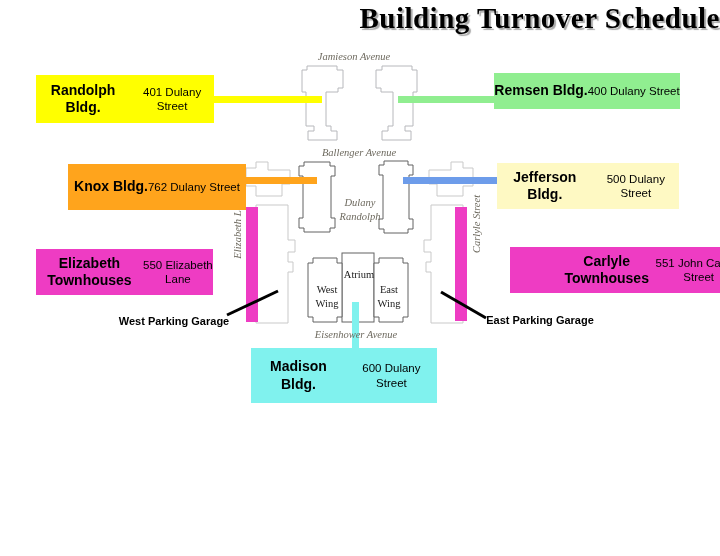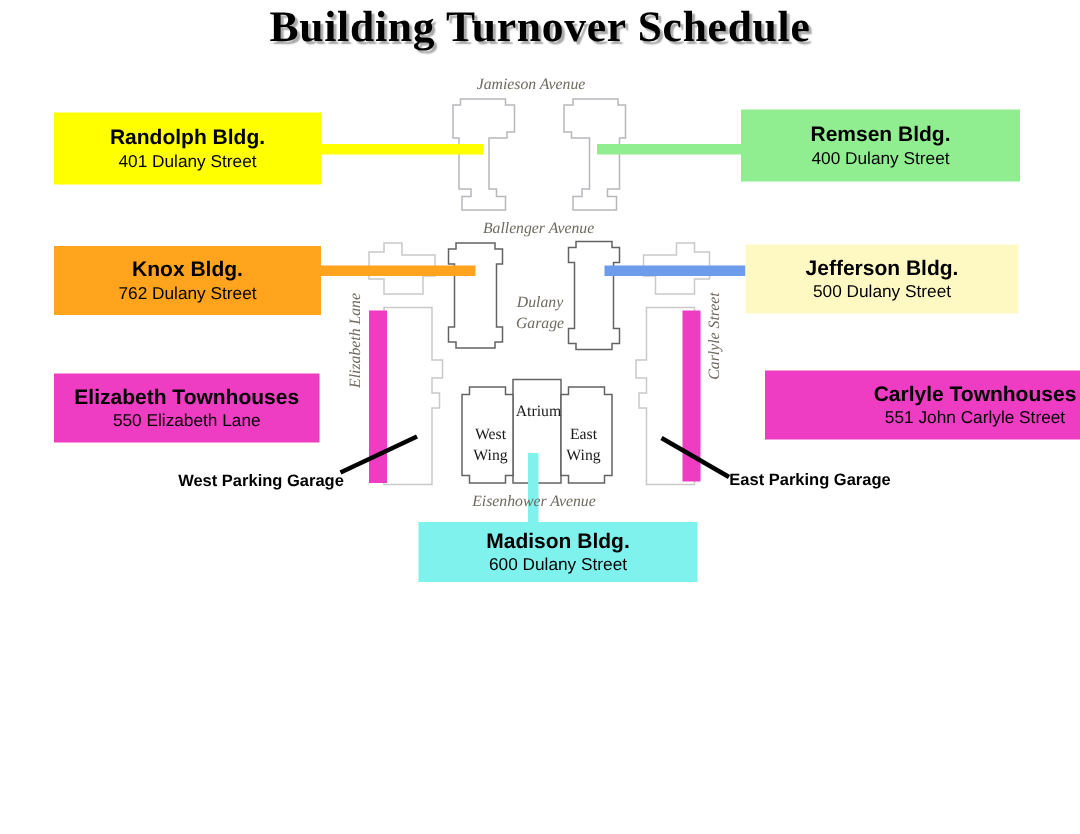--- a/index.html
+++ b/index.html
@@ -1,39 +1,39 @@
 <!DOCTYPE html>
 <html><head>
 <meta charset="utf-8">
 <style>
   html,body{margin:0;padding:0;background:#fff;}
   .slide{
     position:relative;width:720px;height:556px;background:#ffffff;overflow:hidden;
     font-family:"Liberation Sans",sans-serif;color:#000;
   }
   .title{
-    position:absolute;left:0;top:2px;width:720px;text-align:center;margin:0;
+    position:absolute;left:0;top:2px;width:720px;text-align:right;margin:0;
     font-family:"Liberation Serif",serif;font-weight:700;font-size:29px;
     text-shadow:2px 2px 1px #a9a9a9;letter-spacing:0.5px;
   }
   svg.map-layer{position:absolute;left:0;top:0;}
   
   .bbox{
-    position:absolute;display:flex;flex-direction:column;align-items:center;justify-content:center;
+    position:absolute;display:flex;align-items:center;justify-content:center;
     text-align:center;line-height:1.25;
   }
   .box-name{font-weight:700;font-size:14px;}
   .box-addr{font-size:11.5px;}
   .bbox-randolph{left:36px;top:75px;width:178px;height:48px;}
-  .bbox-remsen{left:494px;top:73px;width:186px;height:48px;}
+  .bbox-remsen{left:494px;top:73px;width:186px;height:36px;}
   .bbox-knox{left:36px;top:164px;width:178px;height:46px;}
   .bbox-jefferson{left:497px;top:163px;width:182px;height:46px;}
   .bbox-elizabeth{left:36px;top:249px;width:177px;height:46px;}
   .bbox-carlyle{left:510px;top:247px;width:184px;height:46px;padding-left:48px;}
-  .bbox-madison{left:279px;top:348px;width:186px;height:40px;}
+  .bbox-madison{left:251px;top:348px;width:186px;height:55px;}
   
   .map-label{
     position:absolute;transform:translate(-50%,-50%);white-space:pre-line;text-align:center;
   }
   .street{
     font-family:"Liberation Serif",serif;font-style:italic;font-size:10.5px;color:#6e6a5f;
     white-space:nowrap;line-height:1.1;
   }
   .street-2l{white-space:pre-line;line-height:1.35;}
   .v-label{transform:translate(-50%,-50%) rotate(-90deg);}
@@ -86,21 +86,21 @@
     <rect x="246" y="207" width="12" height="115" fill="#EE3CC3"></rect>
     <rect x="455" y="207" width="12" height="114" fill="#EE3CC3"></rect>
 
     <line stroke-width="3" x1="227" y1="315" x2="278" y2="291" stroke="#000000"></line>
     <line stroke-width="3" x1="441" y1="292" x2="486" y2="318" stroke="#000000"></line>
   </svg>
 
   <div class="map-label street lbl-jamieson">Jamieson Avenue</div>
   <div class="map-label street lbl-ballenger">Ballenger Avenue</div>
   <div class="map-label street street-2l lbl-dulany">Dulany
-Garage</div>
+Randolph</div>
   <div class="map-label street lbl-eisenhower">Eisenhower Avenue</div>
   <div class="map-label street v-label lbl-elizabeth-lane">Elizabeth Lane</div>
   <div class="map-label street v-label lbl-carlyle-street">Carlyle Street</div>
 
   <div class="map-label wing lbl-atrium">Atrium</div>
   <div class="map-label wing lbl-west-wing">West
 Wing</div>
   <div class="map-label wing lbl-east-wing">East
 Wing</div>
 
@@ -108,21 +108,21 @@
   <div class="map-label garage lbl-east-garage">East Parking Garage</div>
 
   <div class="bbox bbox-randolph" style="background-color: rgb(255, 255, 0);">
     <div class="box-name">Randolph Bldg.</div>
     <div class="box-addr">401 Dulany Street</div>
   </div>
   <div class="bbox bbox-remsen" style="background-color: rgb(144, 238, 144);">
     <div class="box-name">Remsen Bldg.</div>
     <div class="box-addr">400 Dulany Street</div>
   </div>
-  <div class="bbox bbox-knox" style="background-color: rgb(255, 164, 28);">
+  <div class="bbox bbox-knox" style="background-color: rgb(255, 164, 28); margin-left: 32px;">
     <div class="box-name">Knox Bldg.</div>
     <div class="box-addr">762 Dulany Street</div>
   </div>
   <div class="bbox bbox-jefferson" style="background-color: #fef9c3;">
     <div class="box-name">Jefferson Bldg.</div>
     <div class="box-addr">500 Dulany Street</div>
   </div>
   <div class="bbox bbox-elizabeth" style="background-color: rgb(238, 60, 195);">
     <div class="box-name">Elizabeth Townhouses</div>
     <div class="box-addr">550 Elizabeth Lane</div>

